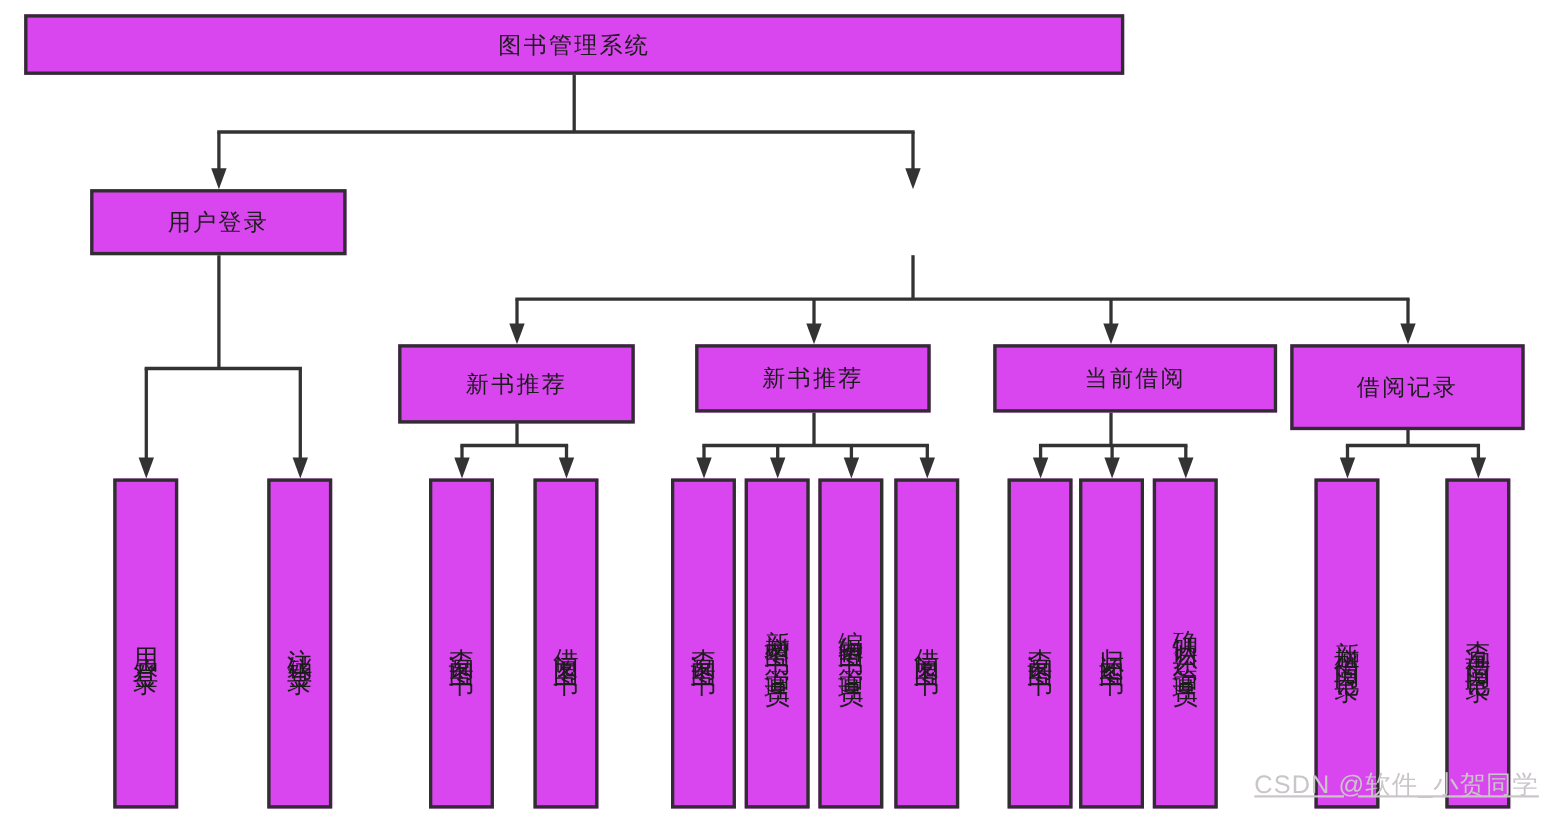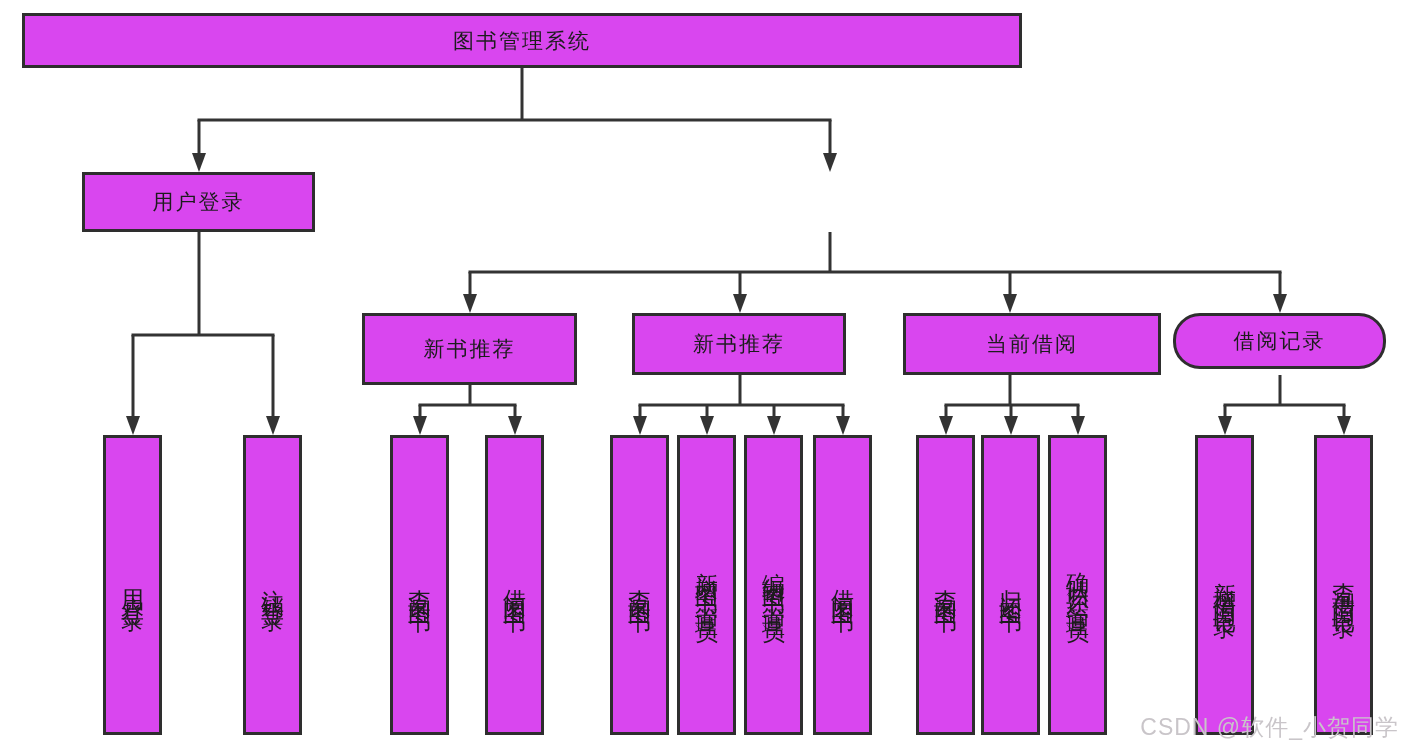--- a/index.html
+++ b/index.html
@@ -28,25 +28,26 @@
   .v-node {
     writing-mode:vertical-rl;
     text-orientation:mixed;
     font-size:23px;
     letter-spacing:7px;
     line-height:1;
   }
   .watermark {
     position:absolute;
     right:6px;
-    bottom:4px;
+    bottom:18px;
     font-size:23px;
     letter-spacing:1px;
     color:var(--watermark-color,#c9c5c9);
     white-space:nowrap;
+    text-decoration:underline;
   }
 </style>
 </head>
 <body>
 
 <div class="stage">
 
   <svg class="connectors" viewBox="0 0 1405 747" xmlns="http://www.w3.org/2000/svg">
 
     <line x1="522" y1="68" x2="522" y2="120"></line>
@@ -109,21 +110,21 @@
     <polygon points="1337,416 1351,416 1344,435"></polygon>
   </svg>
 
   <div class="node h-node" style="left:22px; top:13px; width:1000px; height:55px;">图书管理系统</div>
 
   <div class="node h-node" style="left:82px; top:172px; width:233px; height:60px;">用户登录</div>
 
   <div class="node h-node" style="left:362px; top:313px; width:215px; height:72px;">新书推荐</div>
   <div class="node h-node" style="left:632px; top:313px; width:214px; height:62px;">新书推荐</div>
   <div class="node h-node" style="left:903px; top:313px; width:258px; height:62px;">当前借阅</div>
-  <div class="node h-node" style="left:1173px; top:313px; width:213px; height:56px;border-radius:27px;">借阅记录</div>
+  <div class="node h-node" style="left:1173px; top:313px; width:213px; height:78px;">借阅记录</div>
 
   <div class="node v-node" style="left:103px; top:435px; width:59px; height:300px;">用户登录</div>
   <div class="node v-node" style="left:243px; top:435px; width:59px; height:300px;">注销登录</div>
 
   <div class="node v-node" style="left:390px; top:435px; width:59px; height:300px;">查询图书</div>
   <div class="node v-node" style="left:485px; top:435px; width:59px; height:300px;">借阅图书</div>
 
   <div class="node v-node" style="left:610px; top:435px; width:59px; height:300px;">查询图书</div>
   <div class="node v-node" style="left:677px; top:435px; width:59px; height:300px;">新增图书（管理员）</div>
   <div class="node v-node" style="left:744px; top:435px; width:59px; height:300px;">编辑图书（管理员）</div>

